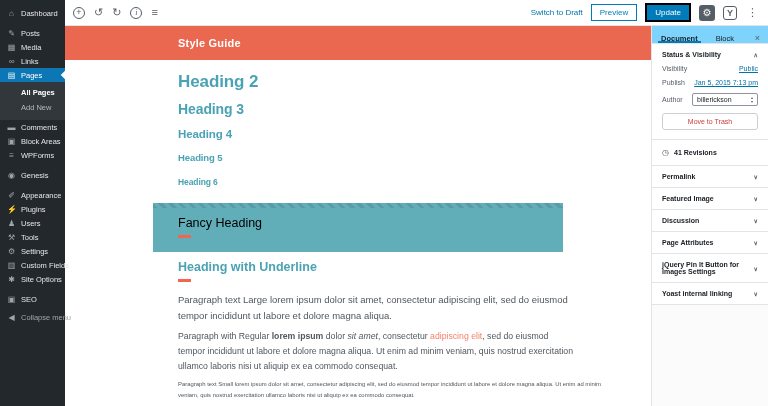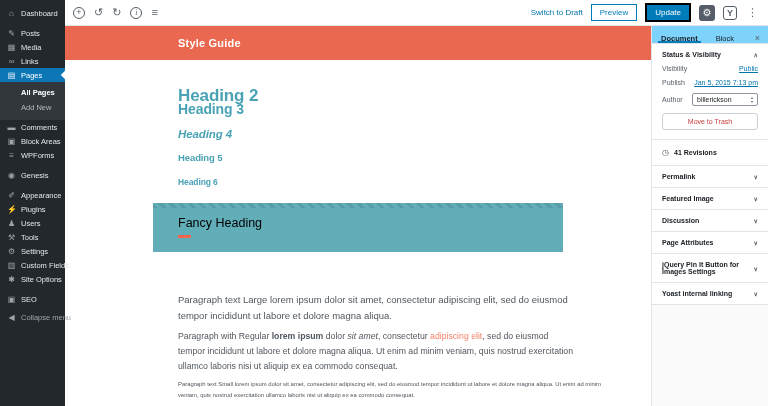--- a/index.html
+++ b/index.html
@@ -46,23 +46,23 @@
   .kebab { font-size:11px; color:#555d66; cursor:pointer; padding:0 2px; }
 
   
   .canvas { position:absolute; left:65px; top:26px; width:586px; height:380px;
             background:#fff; overflow:hidden; }
   .hero { position:absolute; left:0; top:0; right:0; height:34px; background:#e9684f; }
   .hero .ht { position:absolute; left:113px; top:50%; transform:translateY(-50%);
             color:#fff; font-weight:bold; font-size:11px; letter-spacing:.2px; }
   .hx { position:absolute; left:113px; color:#4aa2b5; font-weight:bold;
         letter-spacing:-0.1px; cursor:text; }
-  .h2 { top:46px;  font-size:17px;margin-top:14px; }
+  .h2 { top:46px;  font-size:17px; }
   .h3 { top:75px;  font-size:14px; }
-  .h4 { top:102px; font-size:11.5px;font-style:italic; }
+  .h4 { top:102px; font-size:11.5px; }
   .h5 { top:126px; font-size:9.5px; }
   .h6 { top:151px; font-size:8.5px; }
   .fancy { position:absolute; left:88px; top:177px; width:410px; height:49px;
            background:#61aeb9; cursor:text; }
   .fancy::before { content:""; position:absolute; left:0; top:0; right:0; height:5px;
            background:repeating-linear-gradient(45deg, rgba(0,0,0,.10) 0 3px,
            transparent 3px 7px); }
   .fancy .ft { position:absolute; left:25px; top:13px; color:#000000; font-weight:normal;
            font-size:12.5px; }
   .redbar { width:13px; height:3px; background:#f4654e; }
@@ -224,20 +224,24 @@
     <div class="hx h3">Heading 3</div>
     <div class="hx h4">Heading 4</div>
     <div class="hx h5">Heading 5</div>
     <div class="hx h6">Heading 6</div>
 
     <div class="fancy">
       <span class="ft">Fancy Heading</span>
       <span class="redbar"></span>
     </div>
 
+    <div class="hwu">
+      <div class="t">Heading with Underline</div>
+      <div class="redbar"></div>
+    </div>
 
     <div class="para p-large">Paragraph text Large lorem ipsum dolor sit amet, consectetur adipiscing elit, sed do eiusmod tempor incididunt ut labore et dolore magna aliqua.</div>
 
     <div class="para p-regular"><span>Paragraph with Regular </span><b>lorem ipsum</b><span> dolor </span><i>sit amet</i><span>, consectetur </span><span class="lnk">adipiscing elit</span><span>, sed do eiusmod tempor incididunt ut labore et dolore magna aliqua. Ut enim ad minim veniam, quis nostrud exercitation ullamco laboris nisi ut aliquip ex ea commodo consequat.</span></div>
 
     <div class="para p-small">Paragraph text Small lorem ipsum dolor sit amet, consectetur adipiscing elit, sed do eiusmod tempor incididunt ut labore et dolore magna aliqua. Ut enim ad minim veniam, quis nostrud exercitation ullamco laboris nisi ut aliquip ex ea commodo consequat.</div>
   </div>
 
   <div class="panel">
     <div class="ptabs">

